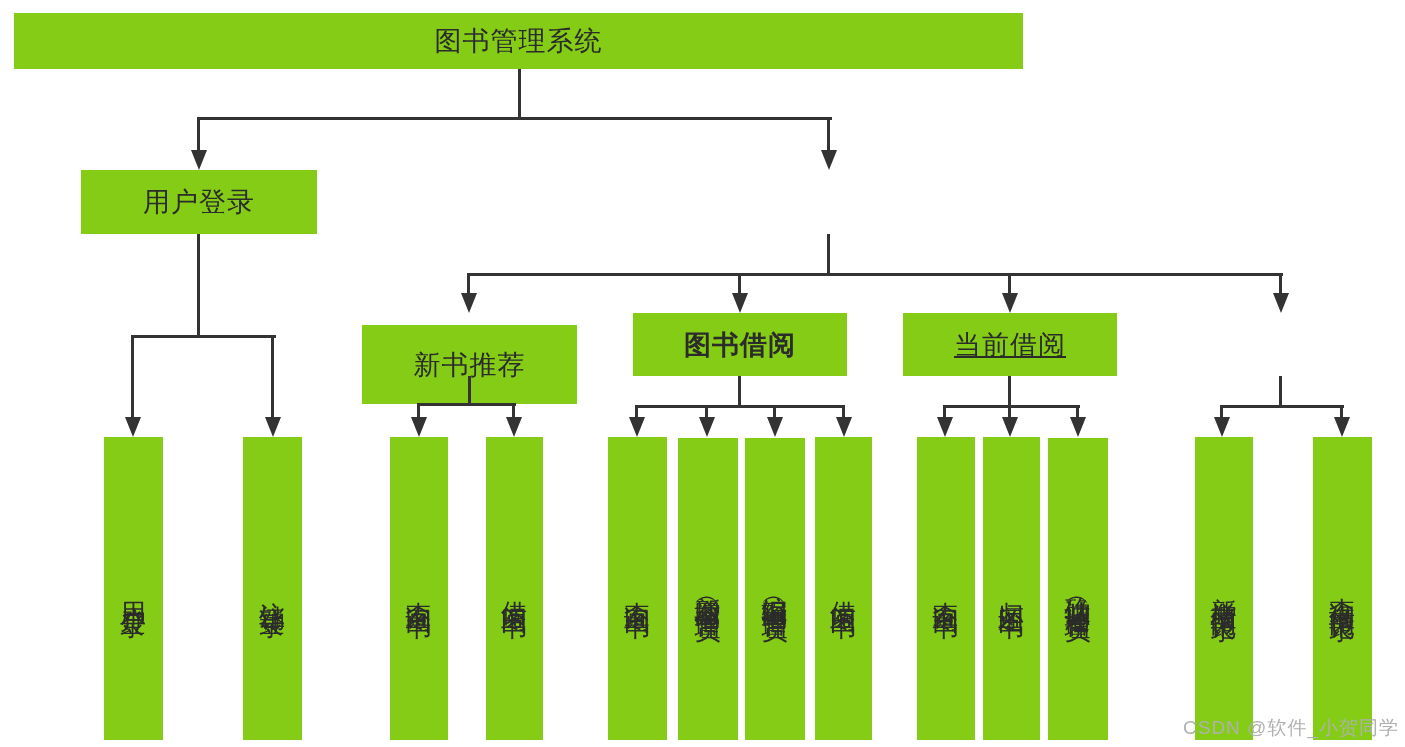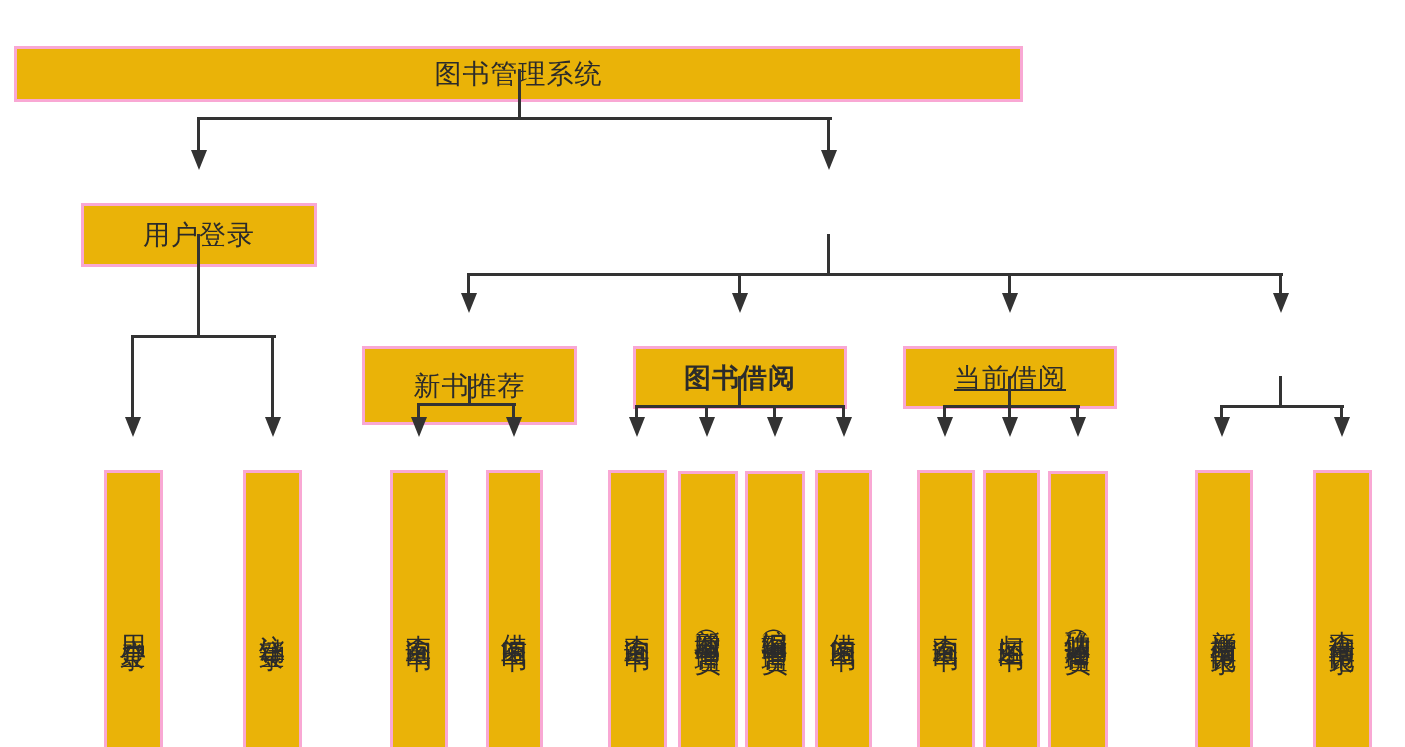--- a/index.html
+++ b/index.html
@@ -7,27 +7,26 @@
     position: relative;
     width: 1405px;
     height: 747px;
     background: #ffffff;
     overflow: hidden;
     font-family: "Liberation Sans", "DejaVu Sans", sans-serif;
   }
   .box {
     position: absolute;
     box-sizing: border-box;
-    border: 3px solid #f9a8d4;
-    background: #eab308;
+    border: 3px solid #84cc16;
+    background: #84cc16;
     display: flex;
     align-items: center;
     justify-content: center;
     color: #2b2b2b;
-    margin-top: 33px;
   }
   .h-box { font-size: 27px; letter-spacing: 1px; white-space: nowrap; }
   .v-box {
     writing-mode: vertical-rl;
     text-orientation: mixed;
     font-size: 26px;
     letter-spacing: 4px;
     line-height: 1;
   }
   .hline, .vline {
@@ -82,21 +81,21 @@
   <div class="arrow" style="left:131px; top:335px; height:82px;"></div>
   <div class="arrow" style="left:271px; top:335px; height:82px;"></div>
 
   <div class="vline" style="left:827px; top:234px; height:42px;"></div>
   <div class="hline" style="left:467px; top:273px; width:816px;"></div>
   <div class="arrow" style="left:467px; top:273px; height:20px;"></div>
   <div class="arrow" style="left:738px; top:273px; height:20px;"></div>
   <div class="arrow" style="left:1008px; top:273px; height:20px;"></div>
   <div class="arrow" style="left:1279px; top:273px; height:20px;"></div>
 
-  <div class="box h-box" style="left:362px; top:313px; width:215px; height:79px;">新书推荐</div>
+  <div class="box h-box" style="left:362px; top:325px; width:215px; height:79px;">新书推荐</div>
   <div class="box h-box" style="left:633px; top:313px; width:214px; height:63px;font-weight:bold;">图书借阅</div>
   <div class="box h-box" style="left:903px; top:313px; width:214px; height:63px;text-decoration:underline;">当前借阅</div>
 
   <div class="vline" style="left:468px; top:376px; height:29px;"></div>
   <div class="hline" style="left:417px; top:403px; width:99px;"></div>
   <div class="arrow" style="left:417px; top:403px; height:14px;"></div>
   <div class="arrow" style="left:512px; top:403px; height:14px;"></div>
 
   <div class="vline" style="left:738px; top:376px; height:31px;"></div>
   <div class="hline" style="left:635px; top:405px; width:210px;"></div>
@@ -127,14 +126,15 @@
   <div class="box v-box" style="left:745px; top:438px; width:60px; height:302px; letter-spacing:3px;">编辑图书（管理员）</div>
   <div class="box v-box" style="left:815px; top:437px; width:57px; height:303px;">借阅图书</div>
 
   <div class="box v-box" style="left:917px; top:437px; width:58px; height:303px;">查询图书</div>
   <div class="box v-box" style="left:983px; top:437px; width:57px; height:303px;">归还图书</div>
   <div class="box v-box" style="left:1048px; top:438px; width:60px; height:302px; letter-spacing:3px;">确认归还（管理员）</div>
 
   <div class="box v-box" style="left:1195px; top:437px; width:58px; height:303px;">新增借阅记录</div>
   <div class="box v-box" style="left:1313px; top:437px; width:59px; height:303px;">查询借阅记录</div>
 
+  <div class="watermark">CSDN @软件_小贺同学</div>
 
 </div>
 
 </body></html>

